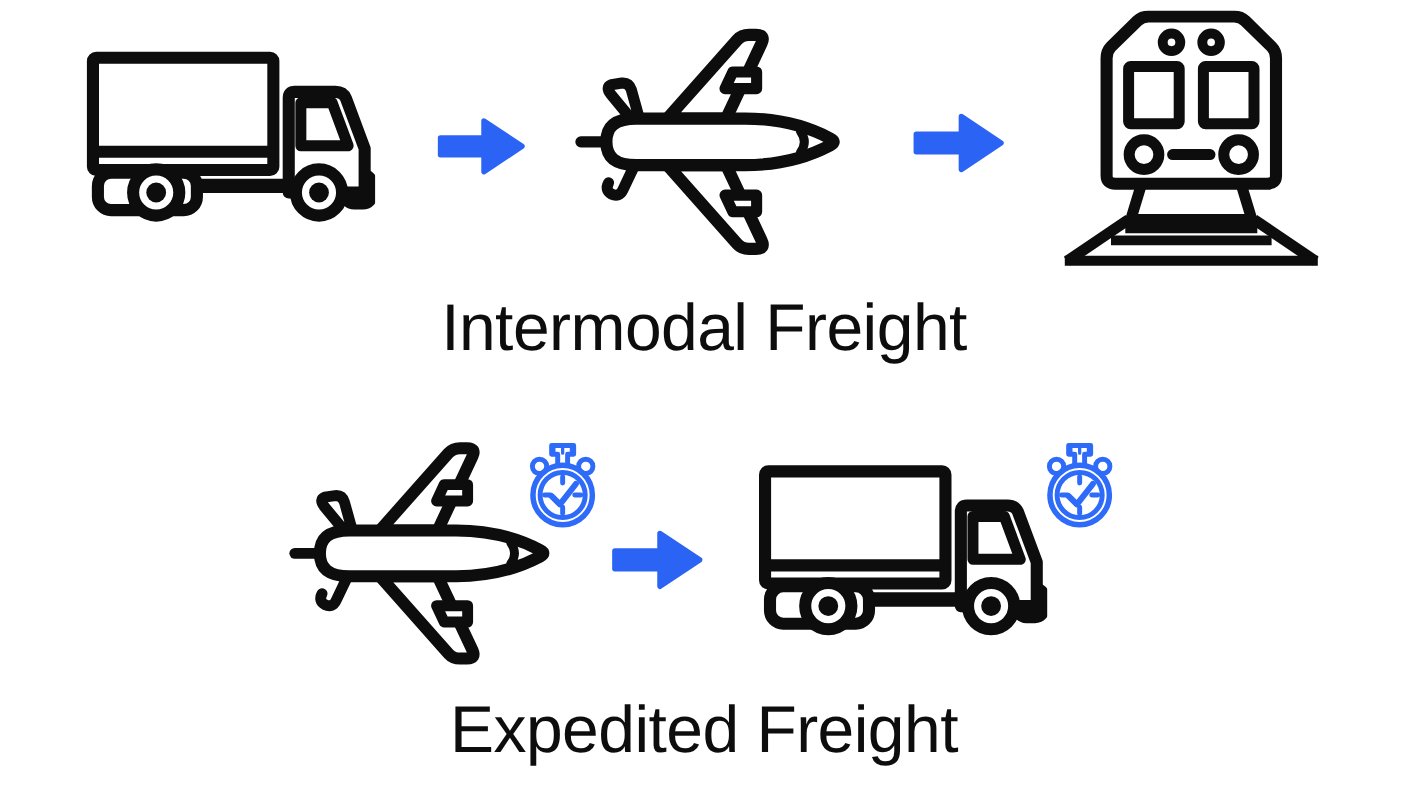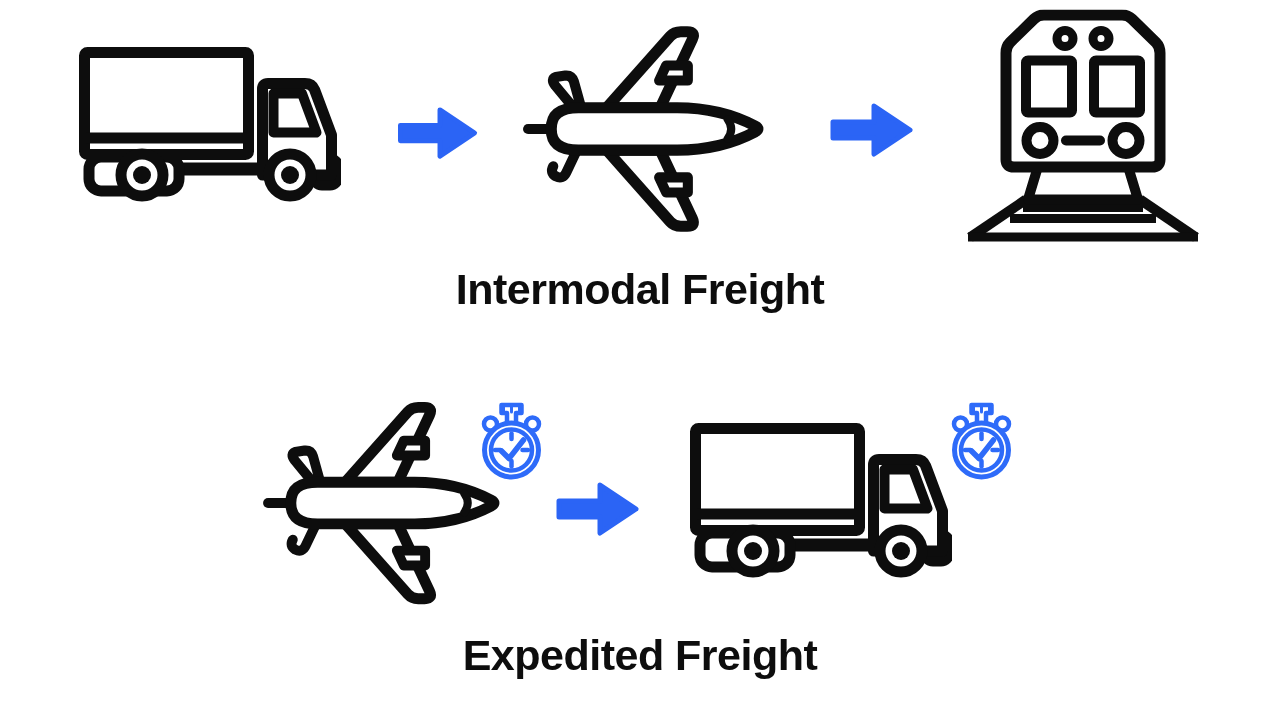--- a/index.html
+++ b/index.html
@@ -7,21 +7,21 @@
     position:relative;width:1280px;height:720px;background:#ffffff;overflow:hidden;
     font-family:"Liberation Sans", sans-serif;
     --ink:#0d0d0d; --arrow-blue:#2B64F5; --watch-blue:#2E6BF9;
   }
   .icon{position:absolute;display:block;}
   .ink{color:var(--ink);}
   .arrow{color:var(--arrow-blue);}
   .watch{color:var(--watch-blue);}
   .title{
     position:absolute;left:0;width:1280px;text-align:center;
-    font-size:43px;font-weight:700;letter-spacing:-0.5px;line-height:1;
+    font-size:60px;font-weight:400;letter-spacing:-0.5px;line-height:1;
     color:var(--ink);white-space:nowrap;
   }
   .t1{top:268px;}
   .t2{top:634px;}
 </style>
 </head>
 <body>
 
 <svg width="0" height="0" style="position:absolute" aria-hidden="true">
   <defs>

